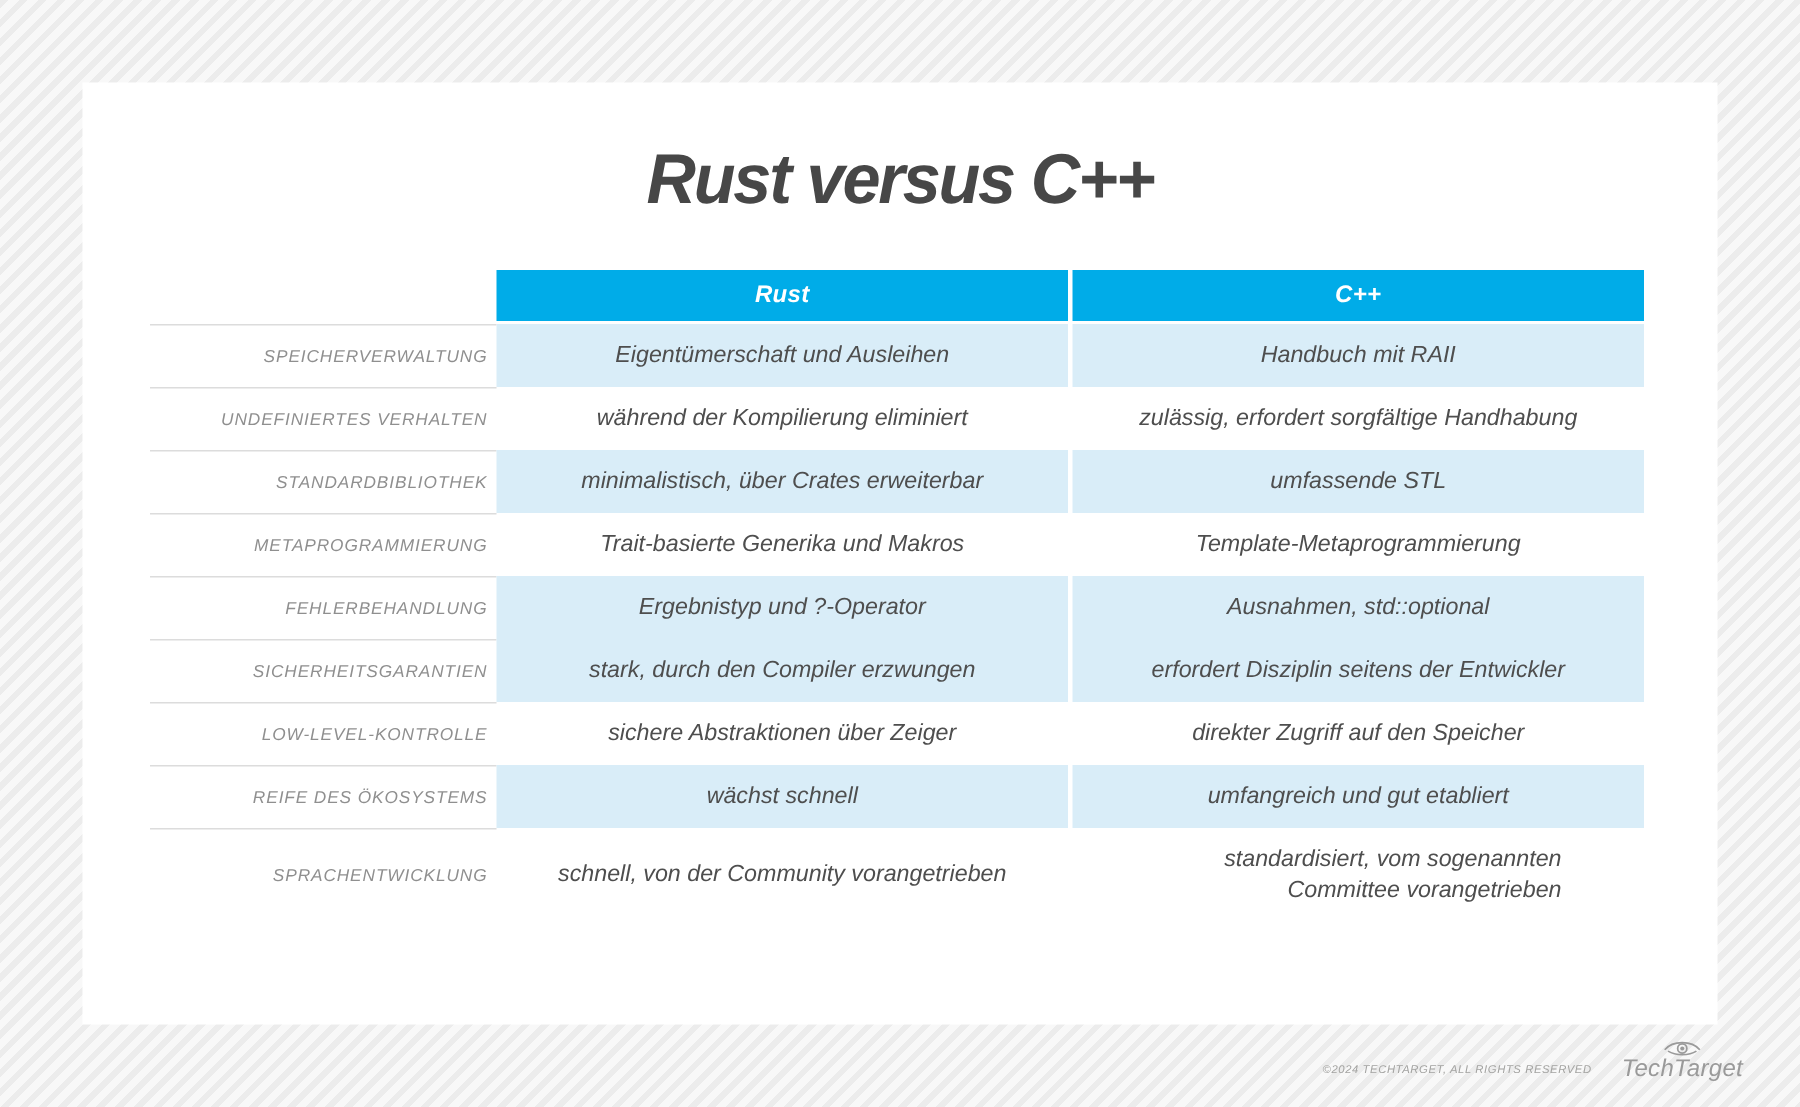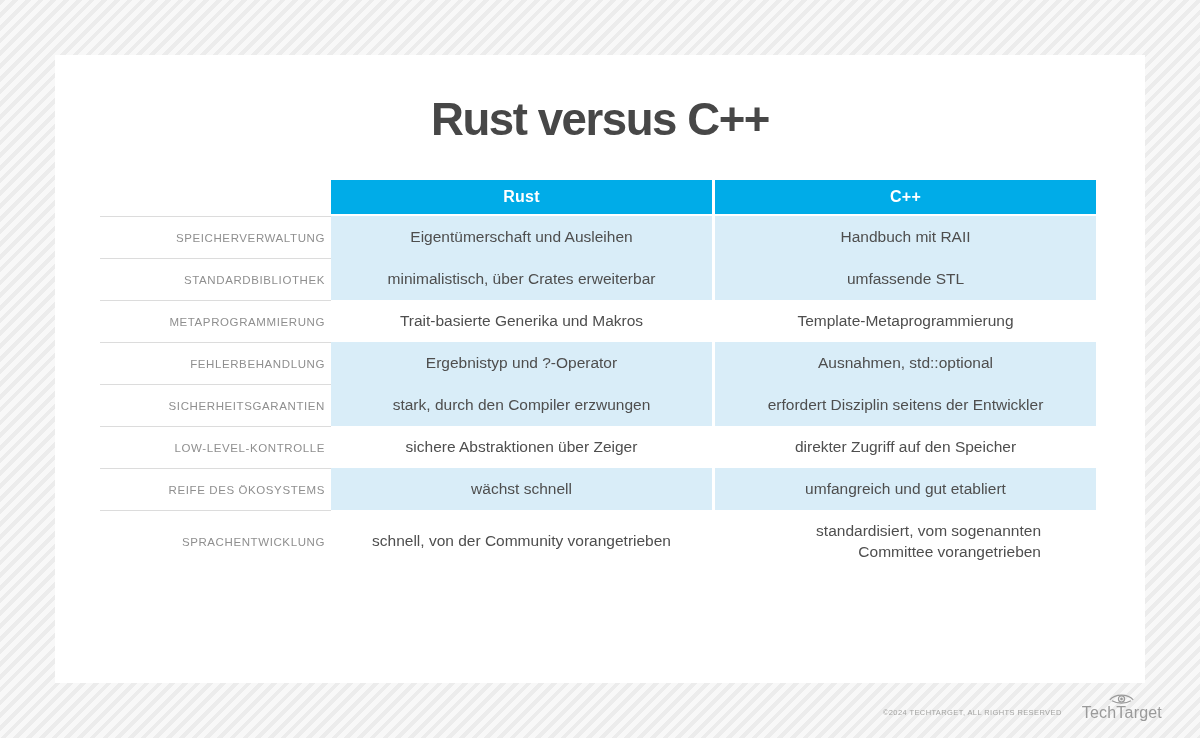--- a/index.html
+++ b/index.html
@@ -14,20 +14,21 @@
     position: relative;
     width: 1200px;
     height: 738px;
     background: repeating-linear-gradient(
       135deg,
       var(--page-stripe-dark, #ececec) 0px,
       var(--page-stripe-dark, #ececec) 4px,
       var(--page-stripe-light, #f8f8f8) 4px,
       var(--page-stripe-light, #f8f8f8) 9px
     );
+    font-style: italic;
   }
   .card {
     position: absolute;
     left: 55px;
     top: 55px;
     width: 1090px;
     height: 628px;
     background: var(--card-bg, #ffffff);
   }
   .title {
@@ -149,20 +150,25 @@
         <div class="header-cell rust">Rust</div>
         <div class="header-cell cpp">C++</div>
       </div>
       <div id="rows-container">
   <div class="row hl">
     <div class="label-cell">SPEICHERVERWALTUNG</div>
     <div class="value-cell rust">Eigentümerschaft und Ausleihen</div>
     <div class="value-cell cpp">Handbuch mit RAII</div>
   </div>
 
+  <div class="row">
+    <div class="label-cell">UNDEFINIERTES VERHALTEN</div>
+    <div class="value-cell rust">während der Kompilierung eliminiert</div>
+    <div class="value-cell cpp">zulässig, erfordert sorgfältige Handhabung</div>
+  </div>
 
   <div class="row hl">
     <div class="label-cell">STANDARDBIBLIOTHEK</div>
     <div class="value-cell rust">minimalistisch, über Crates erweiterbar</div>
     <div class="value-cell cpp">umfassende STL</div>
   </div>
 
   <div class="row">
     <div class="label-cell">METAPROGRAMMIERUNG</div>
     <div class="value-cell rust">Trait-basierte Generika und Makros</div>

